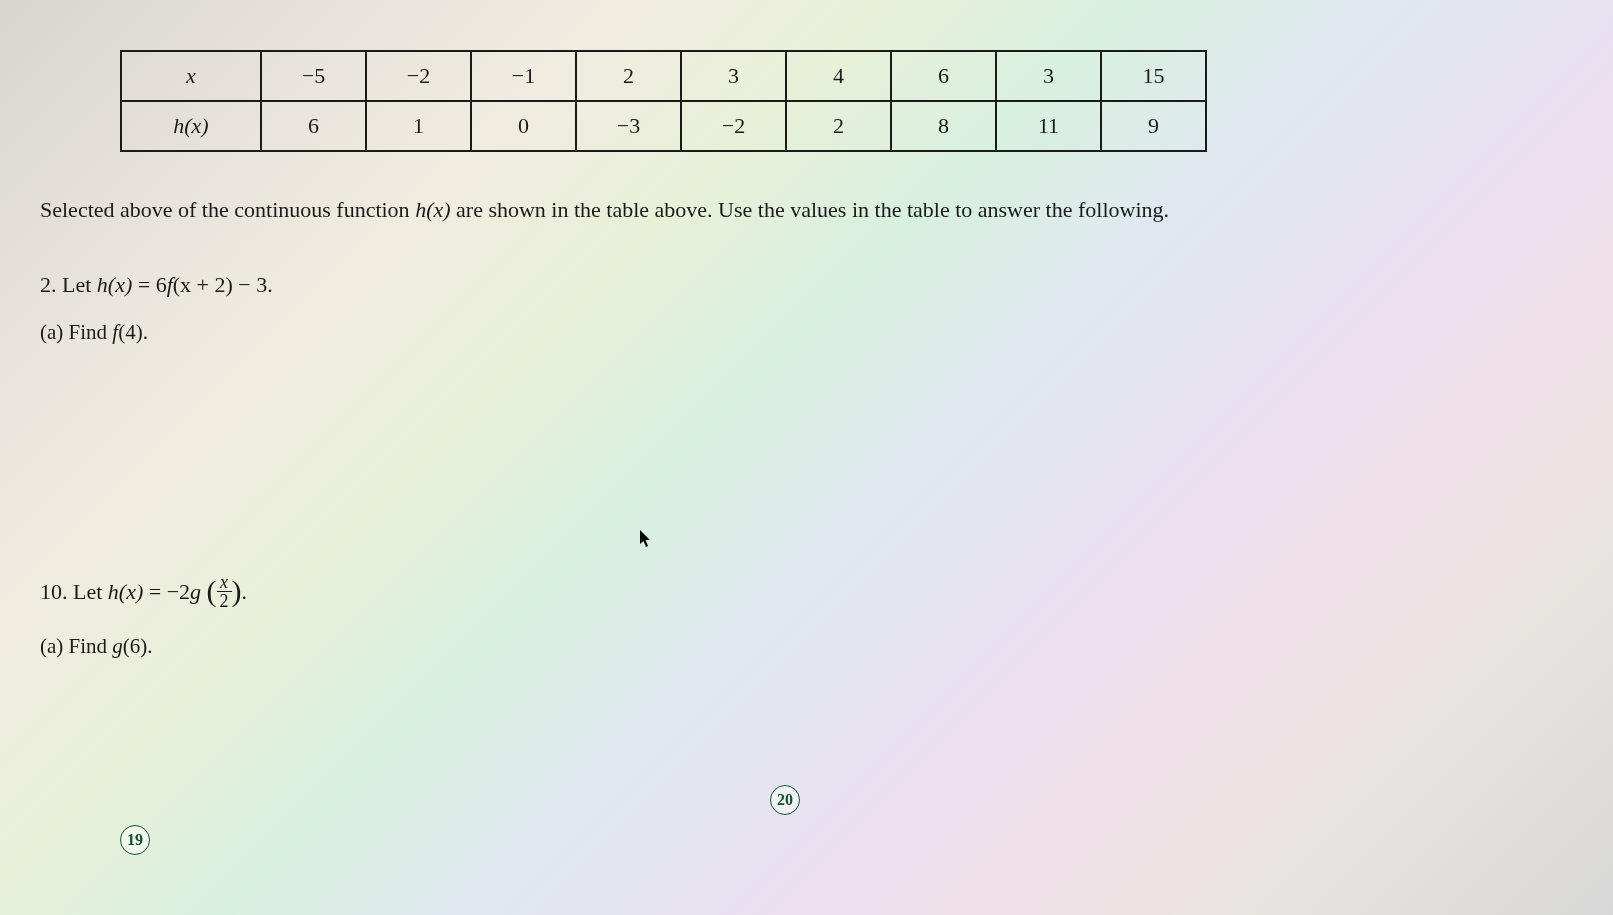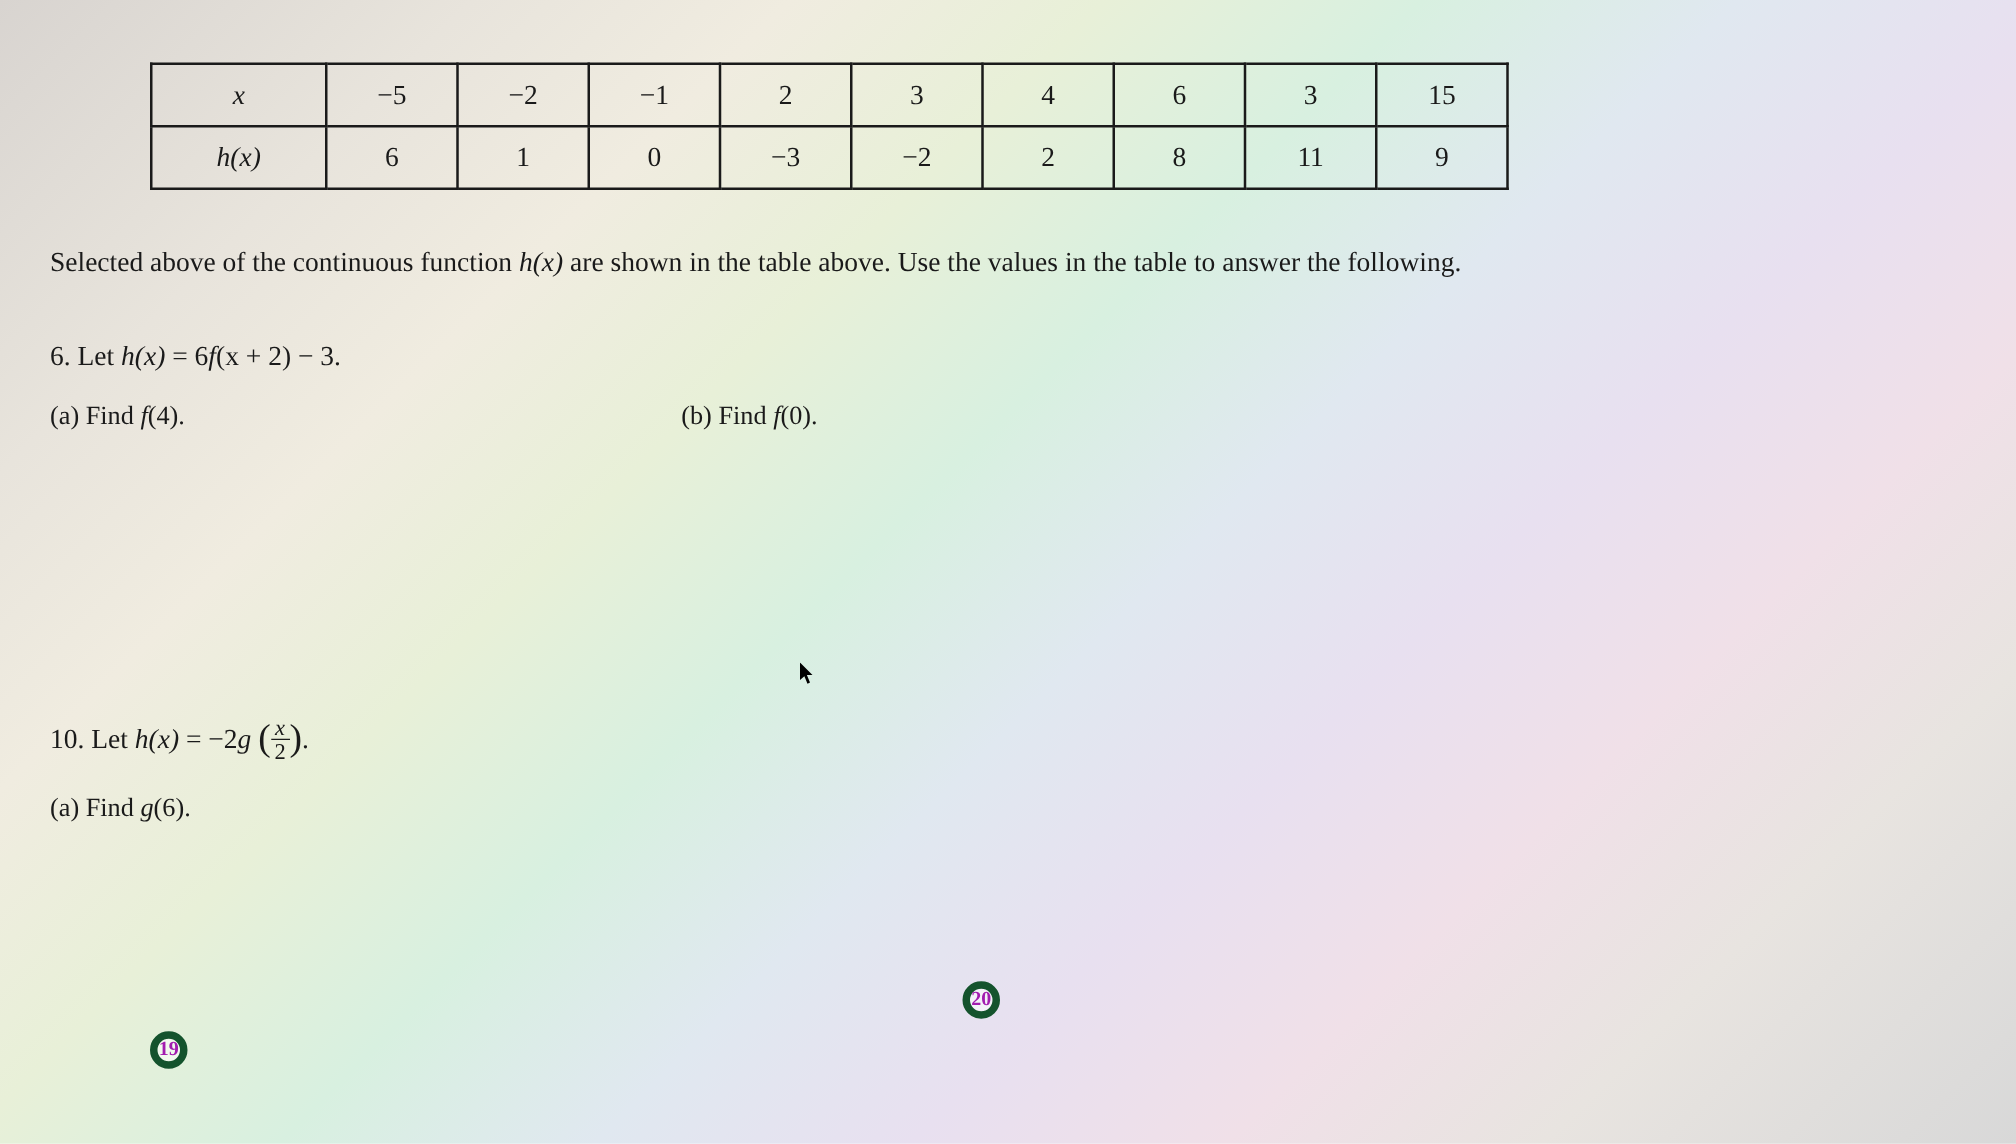--- a/index.html
+++ b/index.html
@@ -139,23 +139,23 @@
       color: #000;
     }
     
     .page-num {
       position: absolute;
       display: inline-flex;
       align-items: center;
       justify-content: center;
       width: 30px;
       height: 30px;
-      border: 6px solid #14532d;
+      border: 1px solid #14532d;
       border-radius: 50%;
-      color: #a21caf;
+      color: #14532d;
       font-size: 16px;
       font-weight: bold;
       background: rgba(255,255,255,0.5);
     }
     
     .page-19 {
       left: 120px;
       bottom: 60px;
     }
     
@@ -196,30 +196,27 @@
     </tr>
   </tbody>
     </table>
 </div>
 
 <div class="intro-text">
   <span>Selected above of the continuous function </span><span class="italic">h(x)</span><span> are shown in the table above.  Use the values in the table to answer the following.</span>
 </div>
 
 <div class="problem-header">
-  <span>6. Let  </span><span class="italic">h(x)</span><span> = 6</span><span class="italic">f</span><span>(x + 2) − 3.</span>
+  <span>2. Let  </span><span class="italic">h(x)</span><span> = 6</span><span class="italic">f</span><span>(x + 2) − 3.</span>
 </div>
 
 <div class="parts-row">
   <div class="part-a">
     <span>(a)  Find </span><span class="italic">f</span><span>(4).</span>
   </div>
-  <div class="part-b">
-    <span>(b)  Find </span><span class="italic">f</span><span>(0).</span>
-  </div>
 </div>
 
 <div class="problem-header">
   <span>10. Let  </span><span class="italic">h(x)</span><span> = −2</span><span class="italic">g</span> <span class="paren-wrap">(</span><span class="fraction"><span class="num italic">x</span><span class="den">2</span></span><span class="paren-wrap">)</span><span>.</span>
 </div>
 
 <div class="parts-row-2">
   <div class="part-a-2">
     <span>(a)  Find </span><span class="italic">g</span><span>(6).</span>
   </div>

